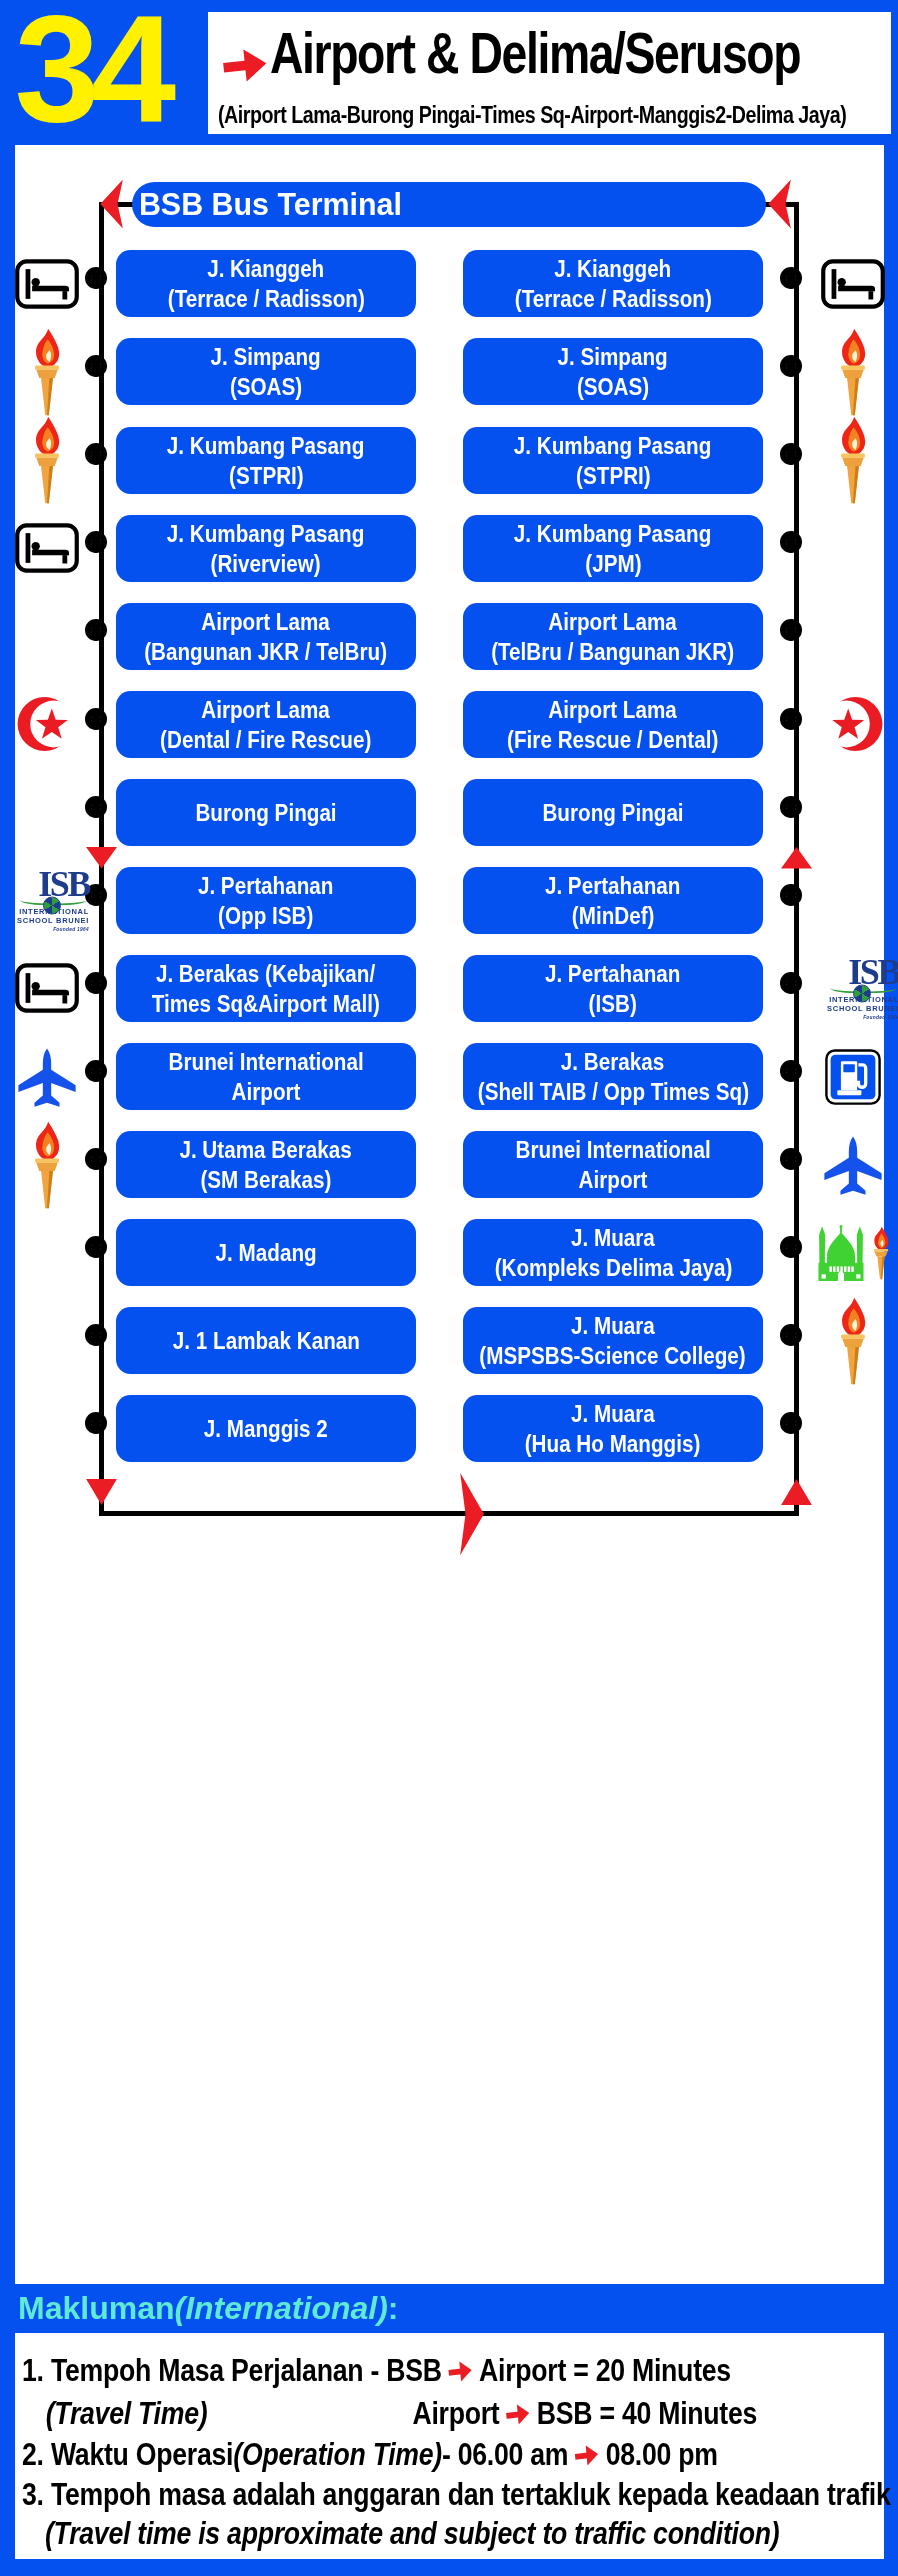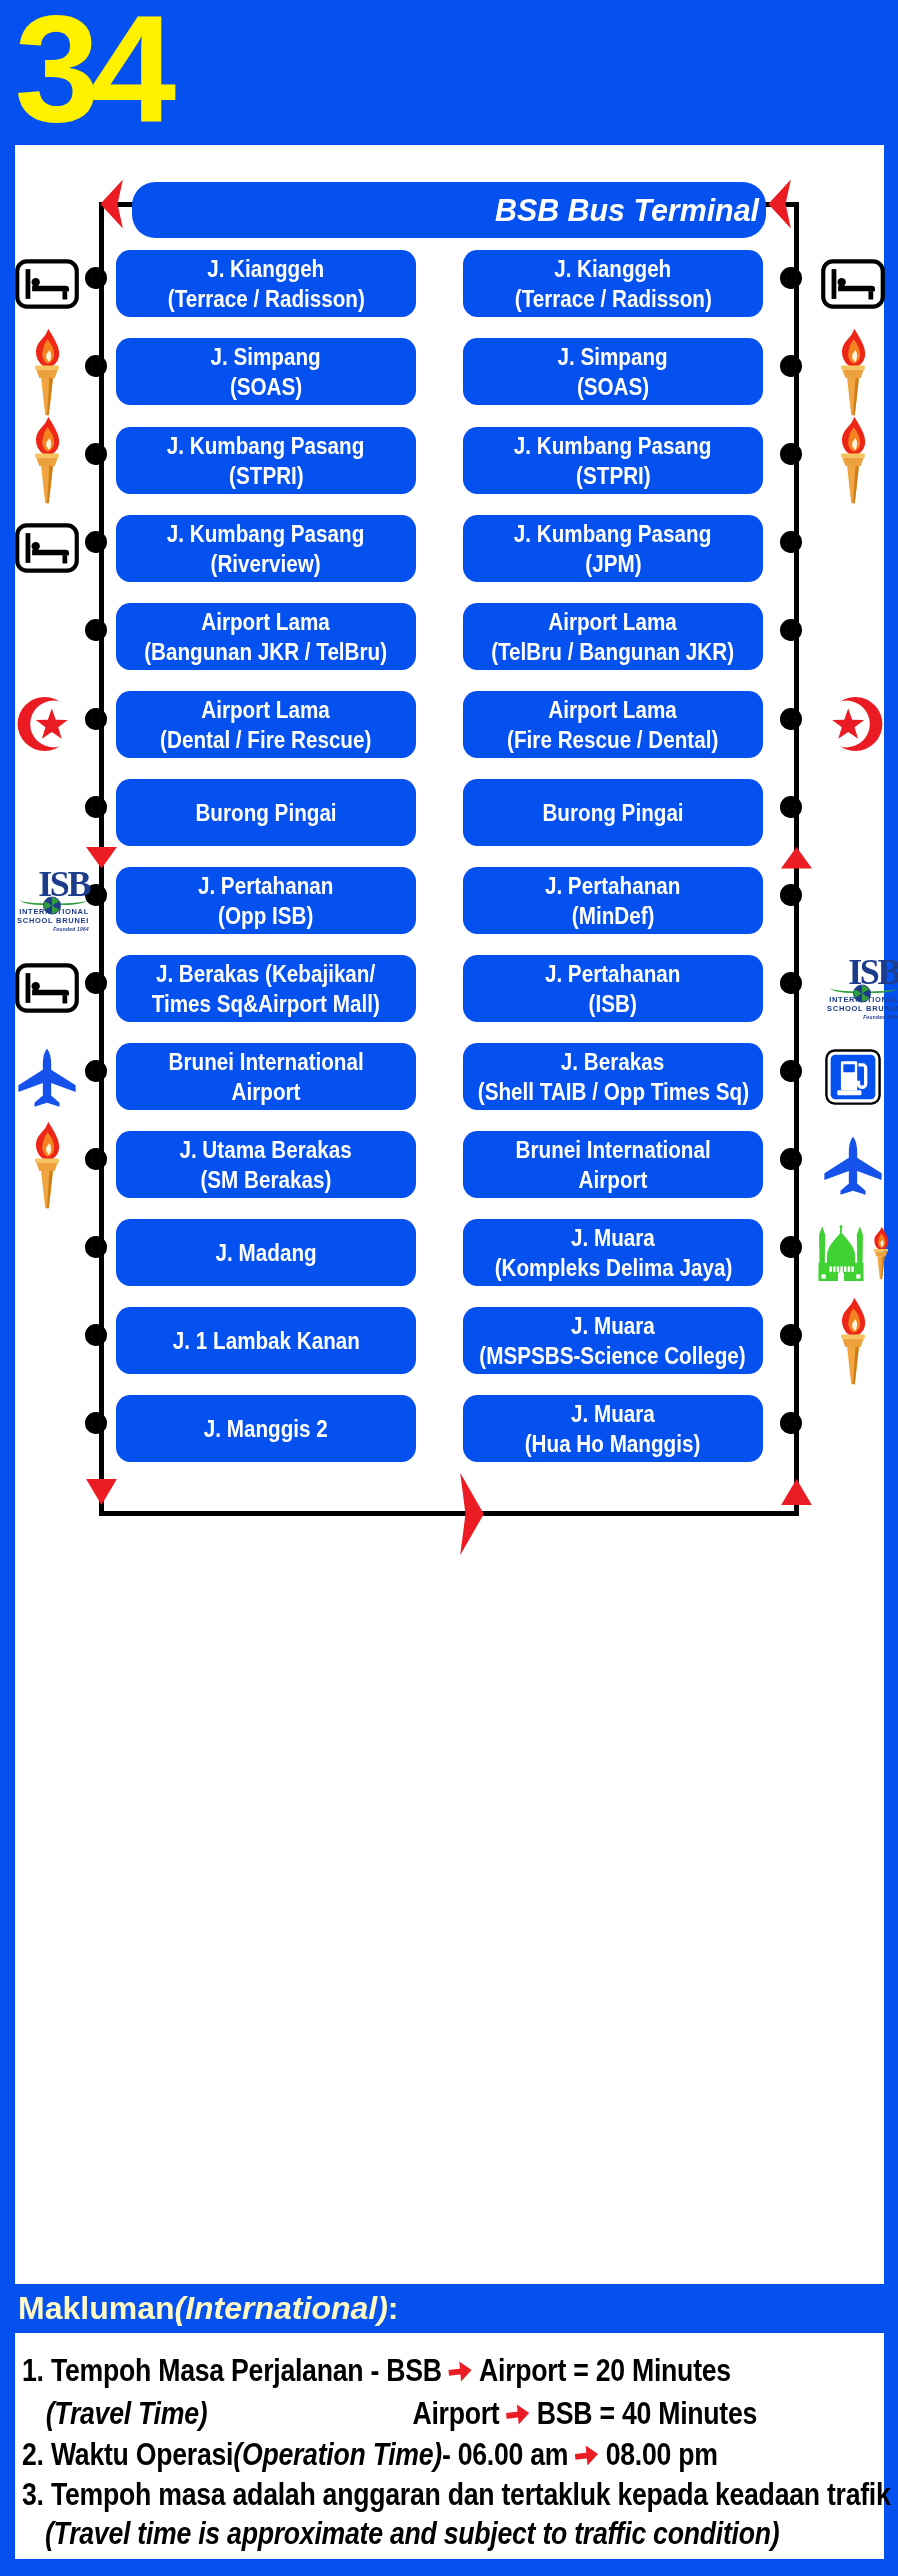--- a/index.html
+++ b/index.html
@@ -22,22 +22,22 @@
     color:#000; letter-spacing:-0.6px; white-space:nowrap; transform:scaleX(.8); transform-origin:0 0;}
 
   
   .panel{position:absolute; background:#fff;}
   .panel-diagram{left:15px; top:145px; width:869px; height:2139px;}
   .panel-notes{left:15px; top:2333px; width:869px; height:226px;}
 
   
   .vline,.hline{position:absolute; background:#000;}
   .vline{width:4.8px;} .hline{height:4.8px;}
-  .terminal-bar{position:absolute; left:132px; top:182px; width:634px; height:56px;
-    background:var(--blue); border-radius:23.4px; display:flex; align-items:center; justify-content:flex-end;font-style:italic;}
+  .terminal-bar{position:absolute; left:132px; top:182px; width:634px; height:45px;
+    background:var(--blue); border-radius:23.4px; display:flex; align-items:center; justify-content:flex-start;}
   .terminal-bar span{color:#fff; font-size:32px; font-weight:bold; transform:scaleX(.95); white-space:nowrap;}
   .stop-box{position:absolute; width:300px; height:67px; background:var(--blue); border-radius:14.4px;
     display:flex; flex-direction:column; justify-content:center; align-items:center; color:#fff;}
   .stop-line1,.stop-line2{font-size:24.6px; line-height:30px; font-weight:bold;
     white-space:nowrap; transform:scaleX(.84);}
   .marker{position:absolute; width:21.6px; height:21.6px; background:#fff; border:6px solid #000;
     border-radius:50%; display:flex; align-items:center; justify-content:center;}
   .marker-dot{width:15.6px; height:15.6px; background:#000; border-radius:50%;}
   .icon-slot{position:absolute; transform:translate(-50%,-50%); line-height:0;}
   .arrowsvg{position:absolute;}
@@ -50,38 +50,48 @@
     border-radius:50%; border:1.2px solid var(--navy);
     background:conic-gradient(#2f9e3b 0 60deg, var(--navy) 0 120deg, #2f9e3b 0 180deg,
       var(--navy) 0 240deg, #2f9e3b 0 300deg, var(--navy) 0);}
   .isb-swoosh{width:67px; height:10.8px; margin:-6px auto 1.2px; border-bottom:2.4px solid #2f9e3b; border-radius:50%;}
   .isb-line{font-family:"Liberation Sans", sans-serif; font-weight:bold; font-size:7.5px;
     line-height:9px; letter-spacing:0.7px; color:var(--navy); white-space:nowrap;}
   .isb-line3{font-size:4.8px; font-style:italic; letter-spacing:0.3px; color:var(--navy);}
 
   
   .notif{position:absolute; left:0; top:2284px; width:899px; height:49px; background:var(--blue);
-    color:#fef9c3; display:flex; align-items:center; padding-left:18px; font-size:32px; font-weight:bold;
+    color:#5eead4; display:flex; align-items:center; padding-left:18px; font-size:32px; font-weight:bold;
     transform-origin:0 50%;}
   .notif .it{font-style:italic;}
   .note-line{position:absolute; display:flex; align-items:center; font-size:31px; font-weight:bold;
     color:#000; white-space:nowrap; transform:scaleX(.86); transform-origin:0 50%; letter-spacing:-0.3px;}
   .note-num{margin-right:8.4px;}
   .note-it{font-style:italic;}
   .note-arrow{margin:0 7.2px; transform:rotate(-6deg);}
   .nsub-right{position:absolute; left:454px; display:flex; align-items:center;}
   .nsub-pad{display:inline-block; width:27.6px;}
 </style>
 </head>
 <body>
 
 <div class="page">
 
   <div class="header">
     <div class="route-number">34</div>
+    <div class="title-box">
+      <svg class="title-arrow" width="46" height="37" viewBox="0 0 76 62">
+        <g transform="rotate(-6 38 31)" fill="#ec1c24">
+          <rect x="2" y="23" width="40" height="16"></rect>
+          <polygon points="38,4 74,31 38,58"></polygon>
+        </g>
+      </svg>
+      <div class="title-text">Airport &amp; Delima/Serusop</div>
+      <div class="subtitle-text">(Airport Lama-Burong Pingai-Times Sq-Airport-Manggis2-Delima Jaya)</div>
+    </div>
   </div>
 
   <div class="panel panel-diagram"></div>
   <div class="panel panel-notes"></div>
 
   <div class="vline" style="left:99px; top:202px; height:1314px;"></div>
   <div class="vline" style="left:794px; top:202px; height:1314px;"></div>
   <div class="hline" style="left:99px; top:202px; width:37px;"></div>
   <div class="hline" style="left:762px; top:202px; width:37px;"></div>
   <div class="hline" style="left:99px; top:1511px; width:700px;"></div>

